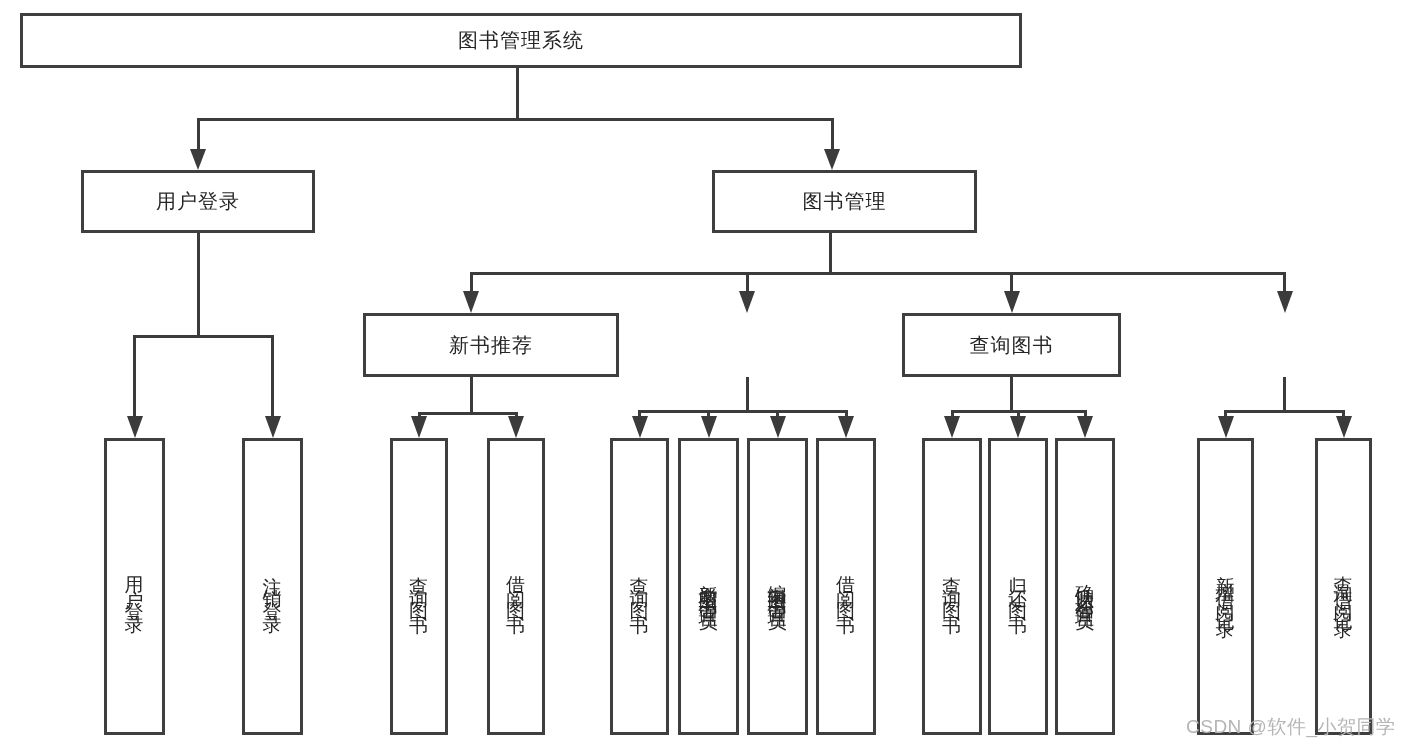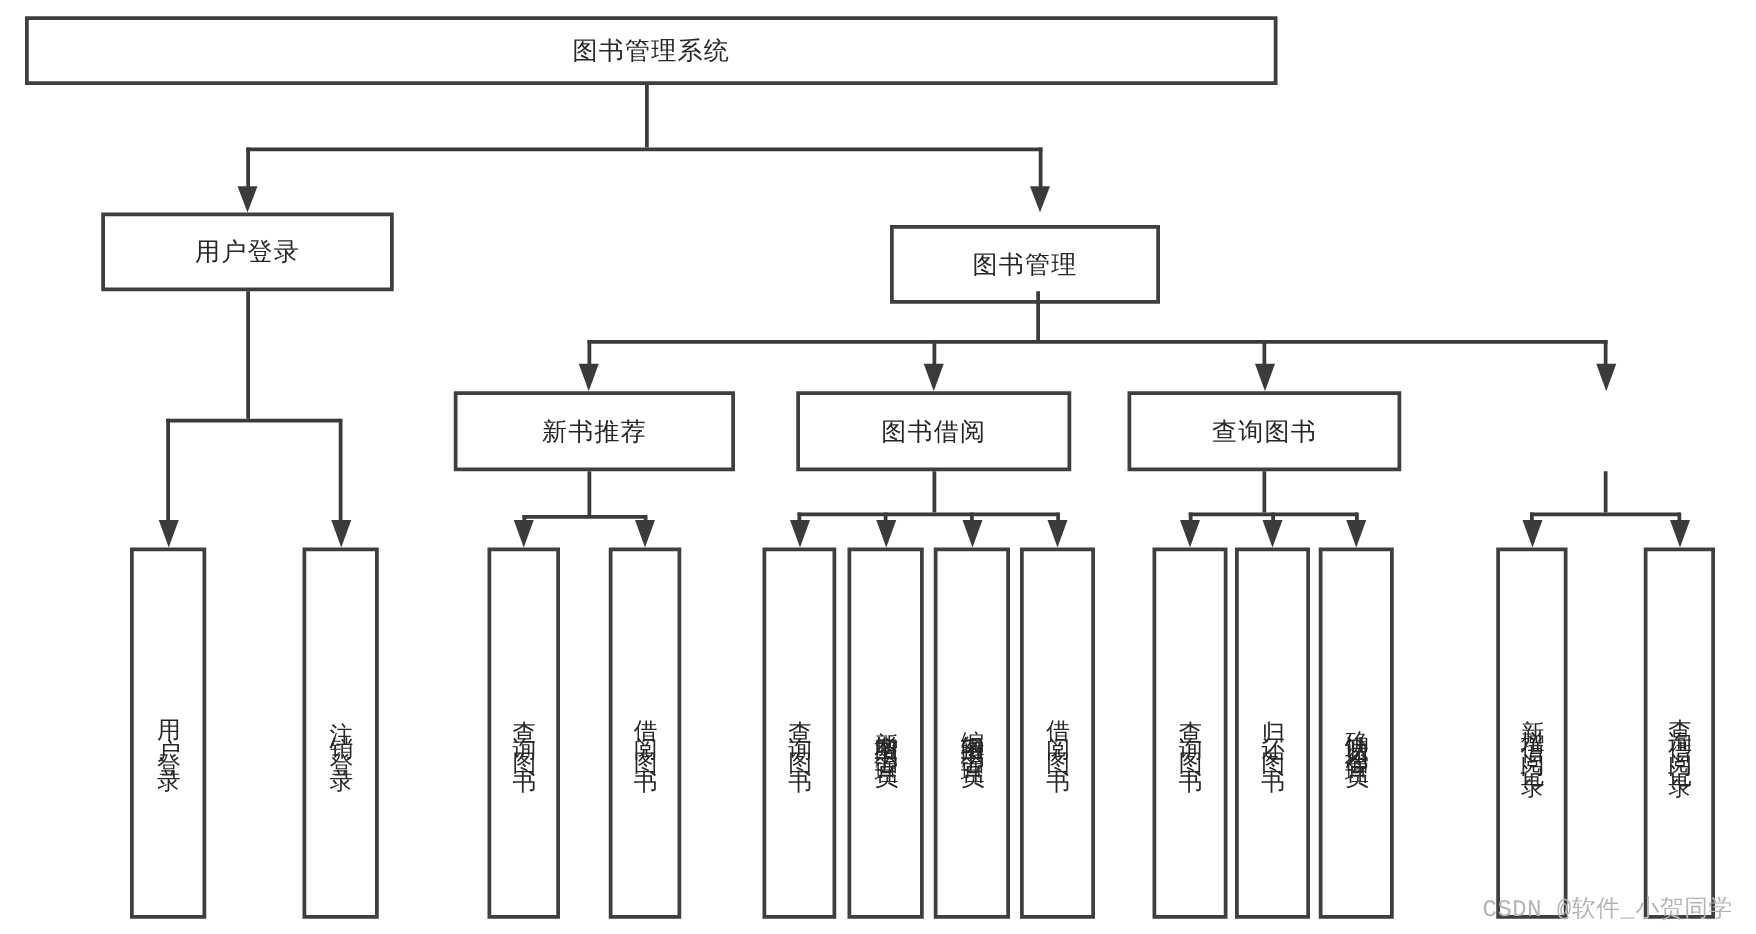--- a/index.html
+++ b/index.html
@@ -55,21 +55,20 @@
   .arrow.short { border-top-width: 21px; }
   
   .watermark {
     position: absolute;
     left: 1186px;
     top: 714px;
     font-size: 19px;
     color: var(--watermark);
     letter-spacing: 0.5px;
     white-space: nowrap;
-    font-family: Liberation Mono, monospace;
   }
 </style>
 </head>
 <body>
 
 <div class="stage">
 
   <div class="node h-node" style="left:20px; top:13px; width:1002px; height:55px;">
     <span>图书管理系统</span>
   </div>
@@ -79,21 +78,21 @@
     <div class="hline" style="left:197px; top:118px; width:637px;"></div>
     <div class="vline" style="left:197px; top:118px; height:33px;"></div>
     <div class="arrow short" style="left:190px; top:149px;"></div>
     <div class="vline" style="left:831px; top:118px; height:33px;"></div>
     <div class="arrow short" style="left:824px; top:149px;"></div>
   </div>
 
   <div class="node h-node" style="left:81px; top:170px; width:234px; height:63px;">
     <span>用户登录</span>
   </div>
-  <div class="node h-node" style="left:712px; top:180px; width:216px; height:63px;">
+  <div class="node h-node" style="left:712px; top:170px; width:265px; height:63px;">
     <span>图书管理</span>
   </div>
 
   <div>
     <div class="vline" style="left:197px; top:233px; height:102px;"></div>
     <div class="hline" style="left:133px; top:335px; width:140px;"></div>
     <div class="vline" style="left:133px; top:335px; height:84px;"></div>
     <div class="arrow" style="left:127px; top:416px;"></div>
     <div class="vline" style="left:271px; top:335px; height:84px;"></div>
     <div class="arrow" style="left:265px; top:416px;"></div>
@@ -105,25 +104,22 @@
     <div class="vline" style="left:470px;  top:272px; height:22px;"></div>
     <div class="arrow" style="left:463px;  top:291px;"></div>
     <div class="vline" style="left:746px;  top:272px; height:22px;"></div>
     <div class="arrow" style="left:739px;  top:291px;"></div>
     <div class="vline" style="left:1010px; top:272px; height:22px;"></div>
     <div class="arrow" style="left:1004px; top:291px;"></div>
     <div class="vline" style="left:1283px; top:272px; height:22px;"></div>
     <div class="arrow" style="left:1277px; top:291px;"></div>
   </div>
 
-  <div class="node h-node" style="left:363px; top:313px; width:225px; height:64px;">
+  <div class="node h-node" style="left:363px; top:313px; width:256px; height:64px;">
     <span>新书推荐</span>
-  </div>
-  <div class="node h-node" style="left:637px; top:313px; width:220px; height:64px;">
-    <span>图书借阅</span>
   </div>
   <div class="node h-node" style="left:902px; top:313px; width:219px; height:64px;">
     <span>查询图书</span>
   </div>
 
   <div>
     <div class="vline" style="left:470px; top:377px; height:35px;"></div>
     <div class="hline" style="left:418px; top:412px; width:99px;"></div>
     <div class="vline" style="left:418px; top:412px; height:8px;"></div>
     <div class="arrow" style="left:411px; top:416px;"></div>

